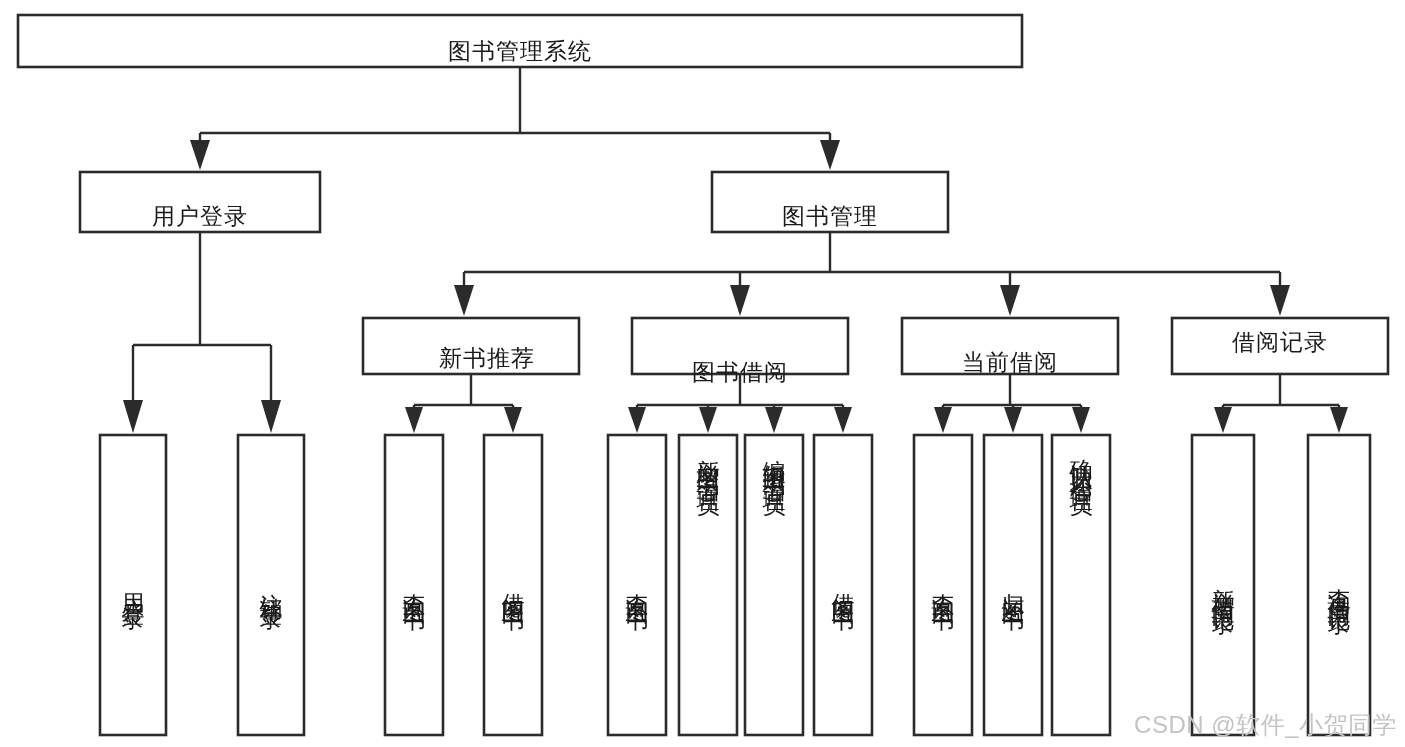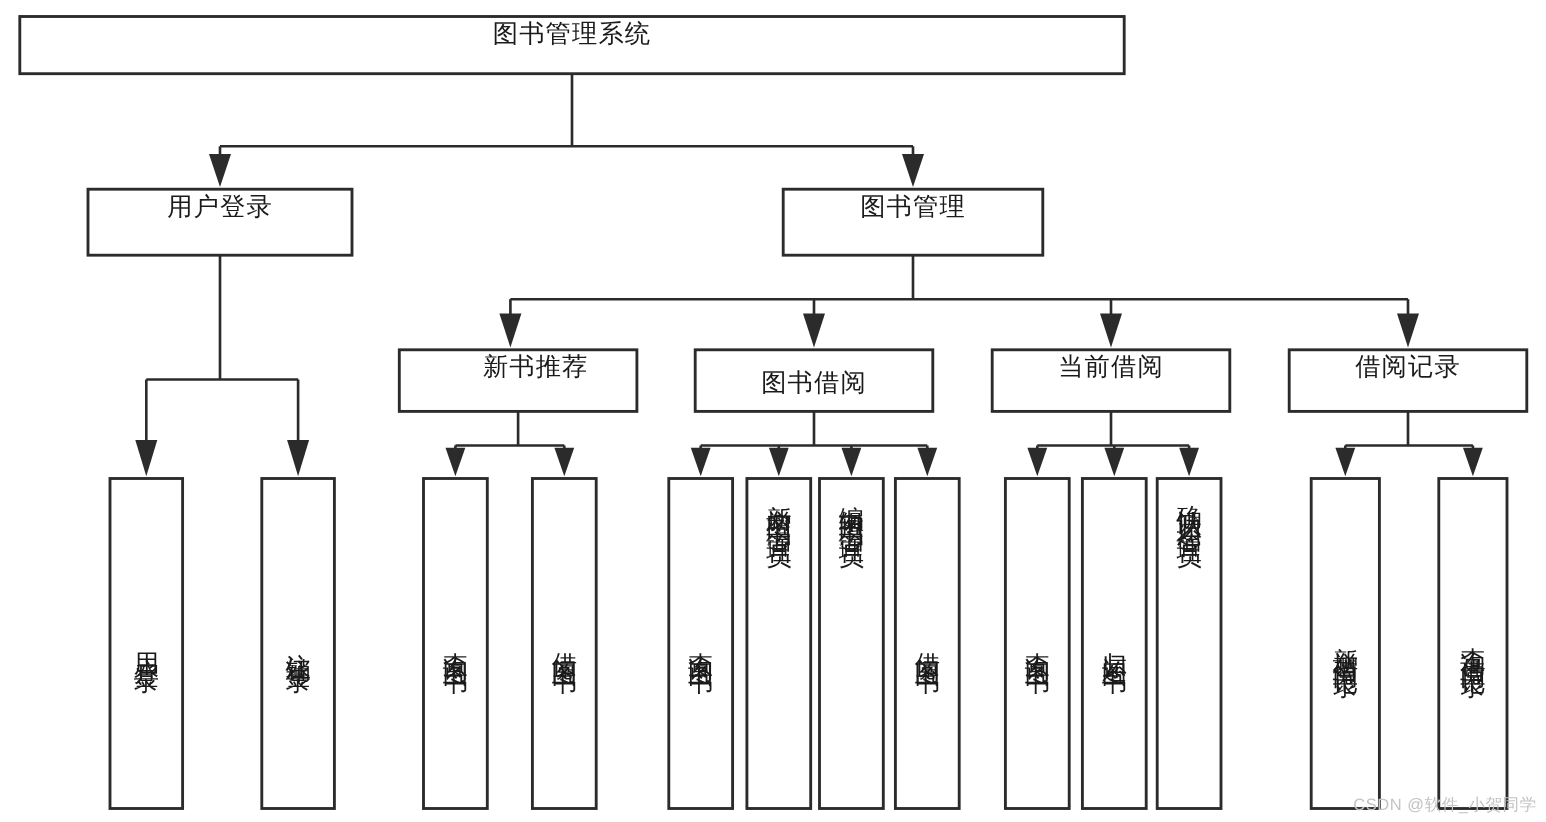--- a/index.html
+++ b/index.html
@@ -55,38 +55,38 @@
     font-family: "Liberation Sans", "DejaVu Sans", sans-serif;
     font-size: 23px;
     line-height: 1;
     color: #1a1a1a;
     letter-spacing: 5px;
     white-space: nowrap;
   }
   .hlabel-box {
     position: absolute;
     display: flex;
-    align-items: flex-start;
+    align-items: flex-end;
     justify-content: center;
     box-sizing: border-box;
     pointer-events: none;
   }
   .hlabel-text {
     font-family: "Liberation Sans", "DejaVu Sans", sans-serif;
     font-size: 23px;
     color: #1a1a1a;
     letter-spacing: 1px;
     white-space: nowrap;
   }
   #watermark {
     position: absolute;
     right: 8px;
     bottom: 6px;
     font-family: "Liberation Sans", "DejaVu Sans", sans-serif;
-    font-size: 15px;
+    font-size: 24px;
     color: #c3c3c3;
     letter-spacing: 0.5px;
     white-space: nowrap;
     pointer-events: none;
   }
 </style>
 </head>
 <body>
 
 <div id="diagram-root">

